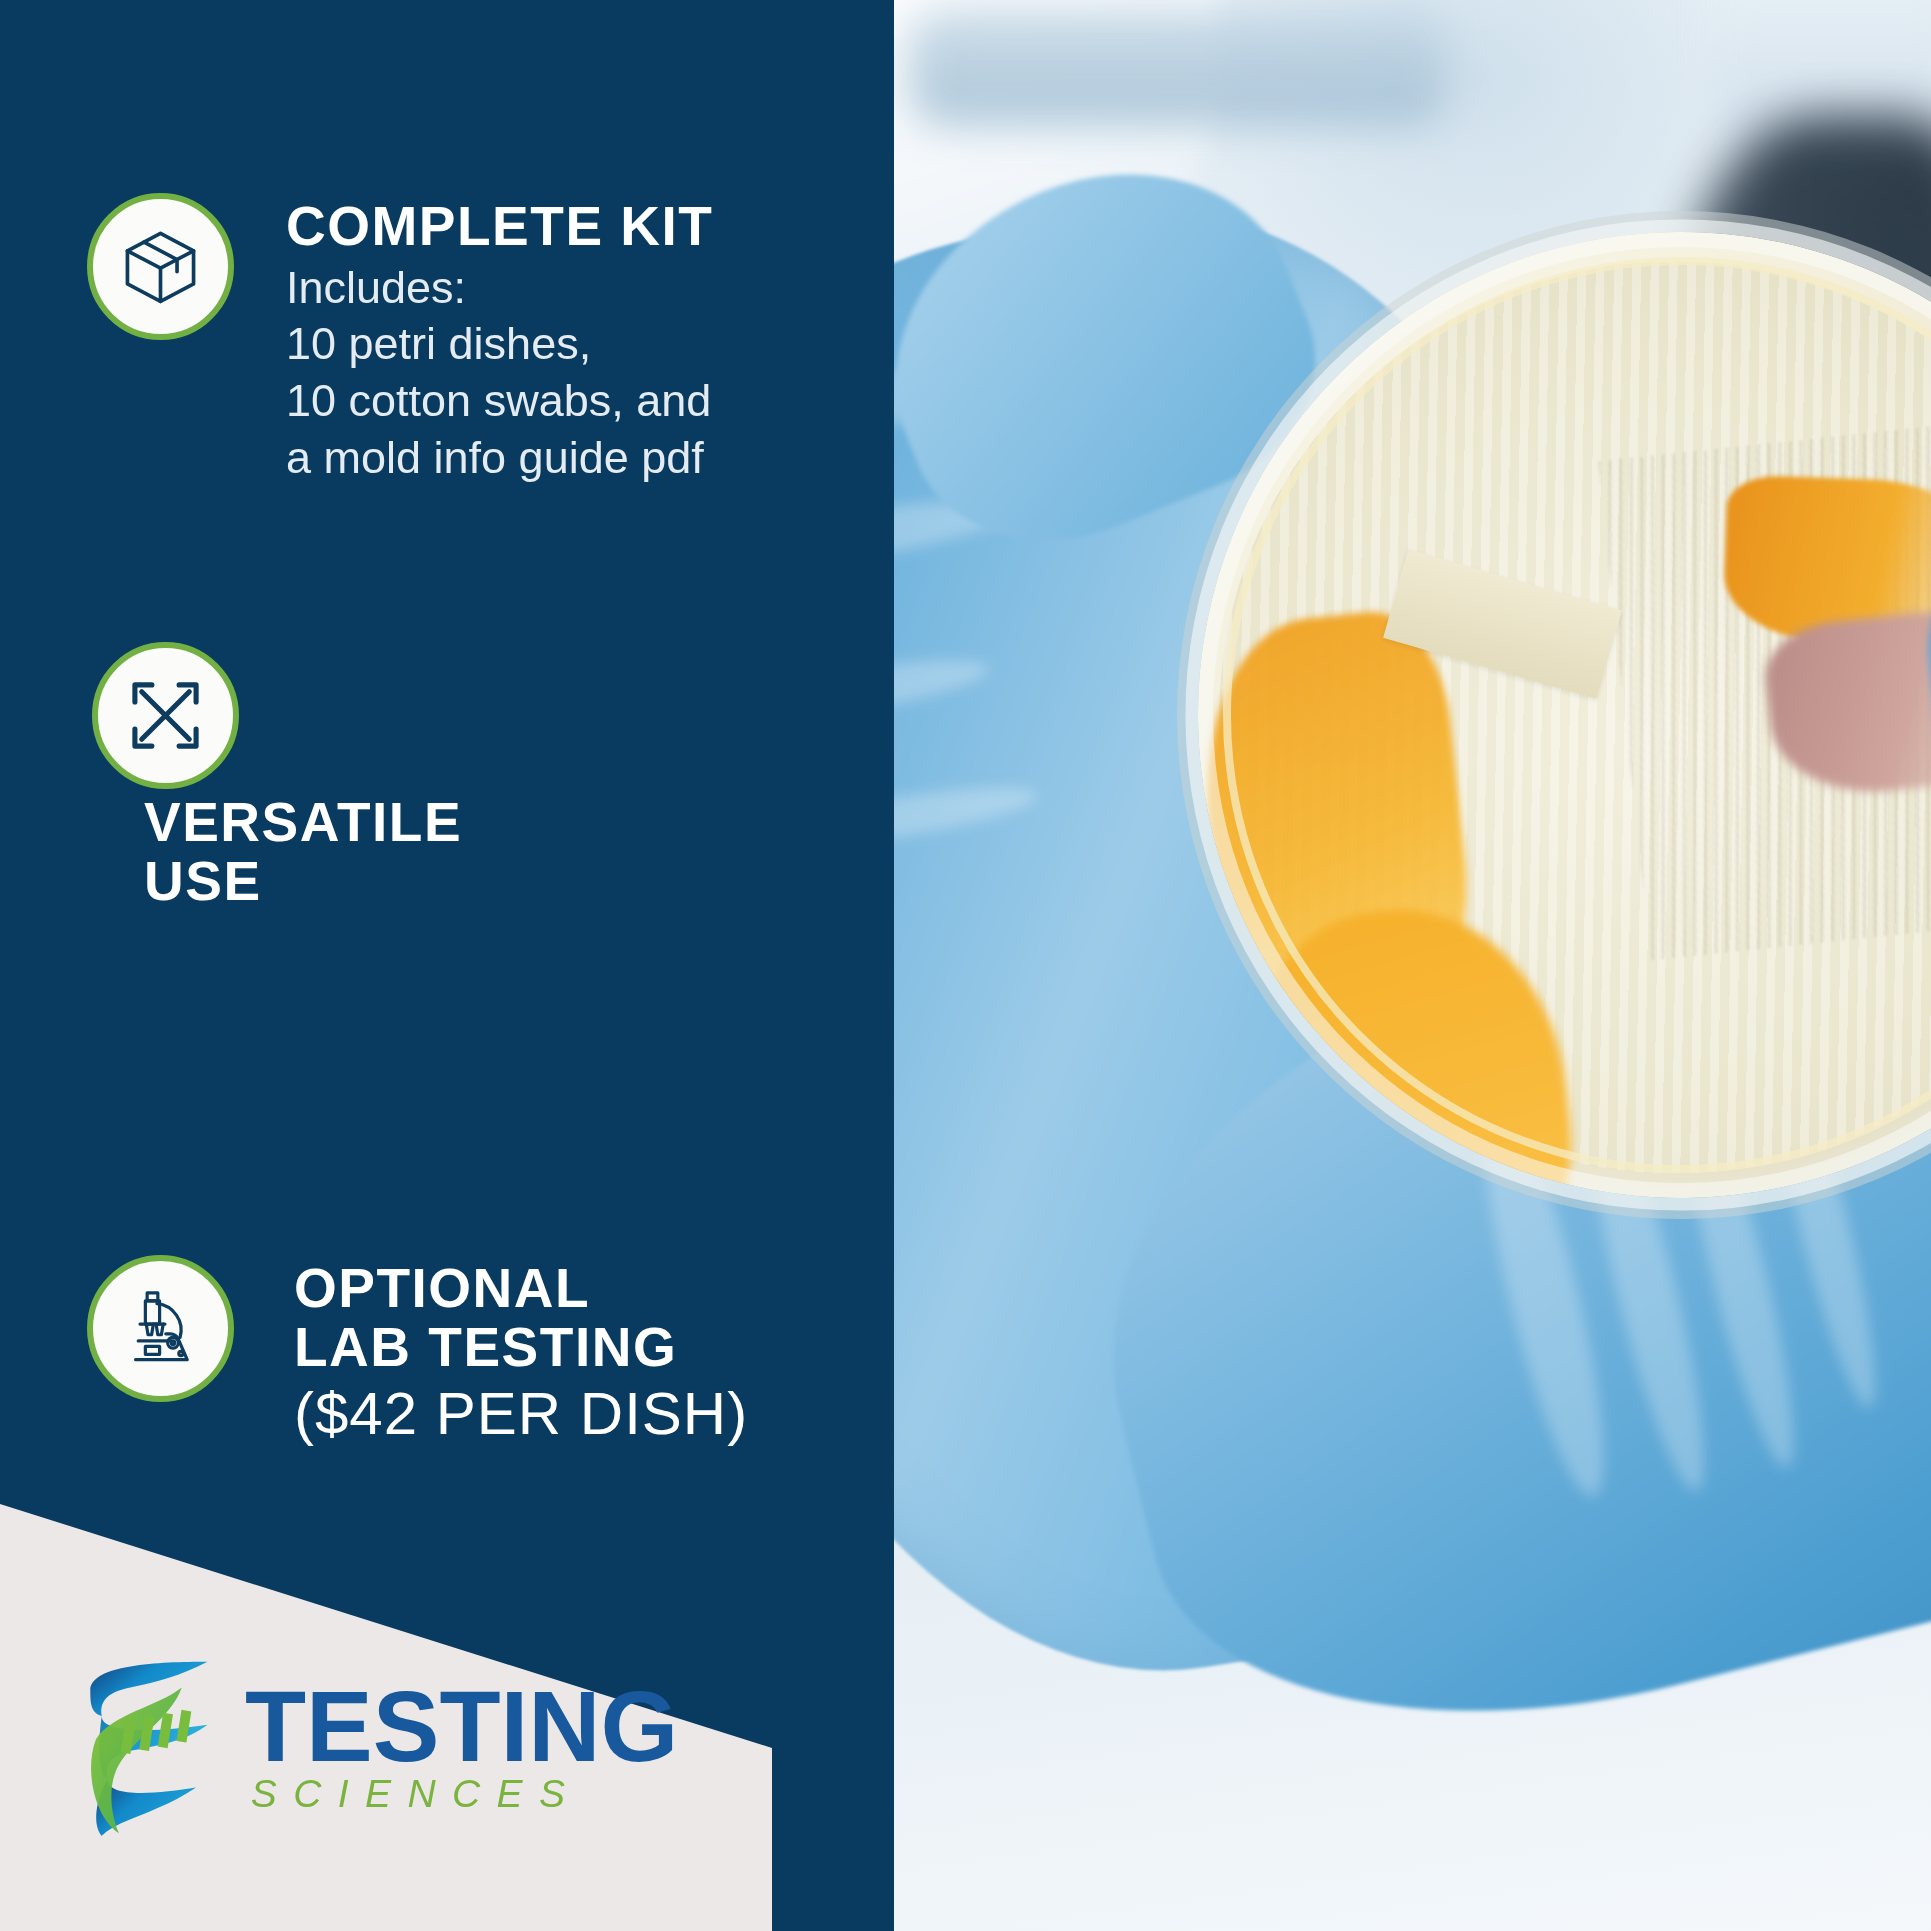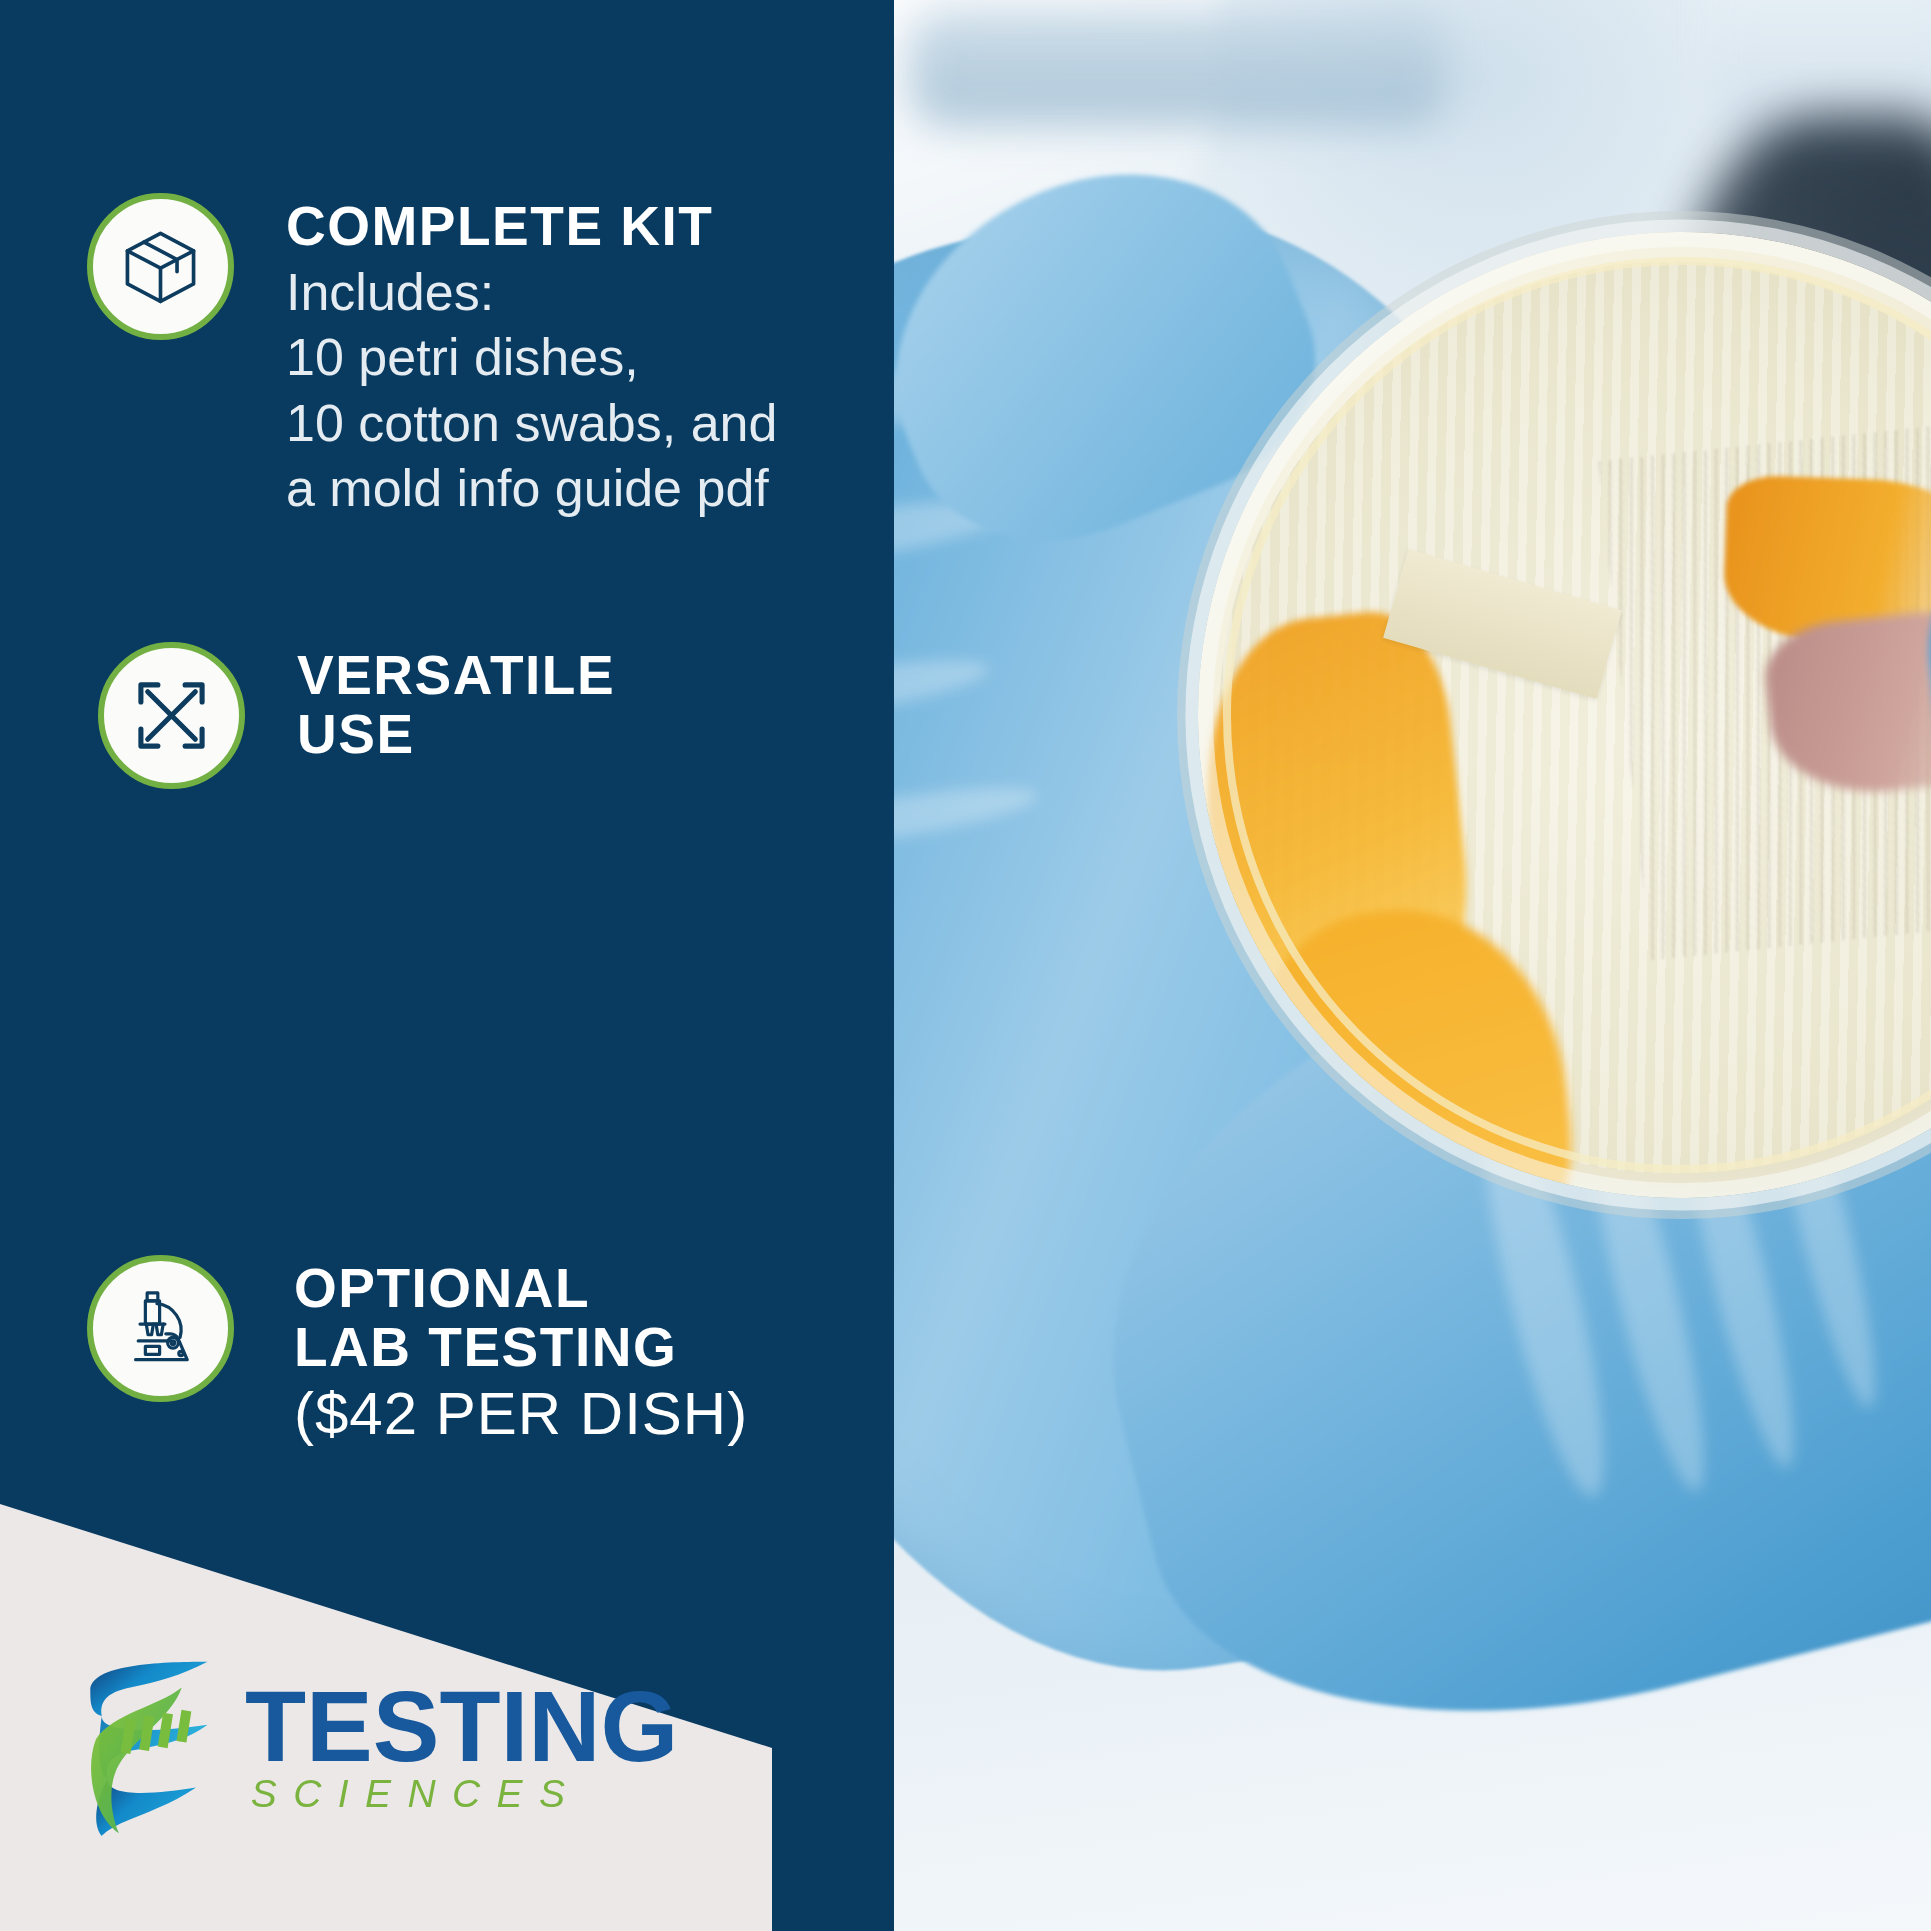--- a/index.html
+++ b/index.html
@@ -80,33 +80,33 @@
   .panel{position:absolute;left:0;top:0;width:894px;height:1931px;background:#093a60;
          clip-path:polygon(0 0, 894px 0, 894px 1931px, 0 1931px);}
   .panel-bottom-cut{position:absolute;left:0;top:1429px;width:908px;height:541px;
     background:#ece8e8;
     clip-path:polygon(0 75px, 772px 319px, 772px 541px, 0 541px);}
 
   
   .features{position:absolute;left:0;top:0;width:894px;height:1506px;}
   .feature{position:absolute;display:flex;align-items:flex-start;}
   .f1{left:87px;top:193px;}
-  .f2{left:98px;top:642px;}
+  .f2{left:92px;top:642px;flex-direction:column;}
   .f3{left:87px;top:893px;}
   .f4{left:87px;top:1255px;gap:8px;}
 
   .icon-ring{flex:0 0 auto;width:147px;height:147px;border-radius:50%;
     background:#fbfbfa;border:6.8px solid #72b043;box-sizing:border-box;
     display:flex;align-items:center;justify-content:center;}
   .icon-ring svg{display:block;}
 
   .ftext{margin-left:52px;padding-top:3.9px;}
   .fhead{color:#ffffff;font-size:55px;font-weight:700;letter-spacing:1.5px;line-height:1.07;
          text-transform:uppercase;white-space:pre-line;}
-  .fsub{color:#e4ecf2;font-size:52px;font-weight:400;line-height:1.26;margin-top:3.9px;white-space:pre-line;}
+  .fsub{color:#e4ecf2;font-size:45px;font-weight:400;line-height:1.26;margin-top:3.9px;white-space:pre-line;}
   .fnote{color:#ffffff;font-size:60px;font-weight:400;letter-spacing:1px;line-height:1.1;margin-top:4.8px;}
 
   
   .logo{position:absolute;left:75px;top:1656px;display:flex;align-items:center;}
   .logo-mark{width:145px;height:183px;flex:0 0 auto;}
   .logo-type{margin-left:25px;}
   .logo-word{font-size:100px;font-weight:700;color:#17599c;letter-spacing:0px;line-height:.92;
              font-family:"Liberation Sans", sans-serif;}
   .logo-sub{font-size:39px;color:#7ab33e;letter-spacing:16.4px;font-style:italic;font-weight:400;
             margin-top:0;margin-left:5.8px;}

